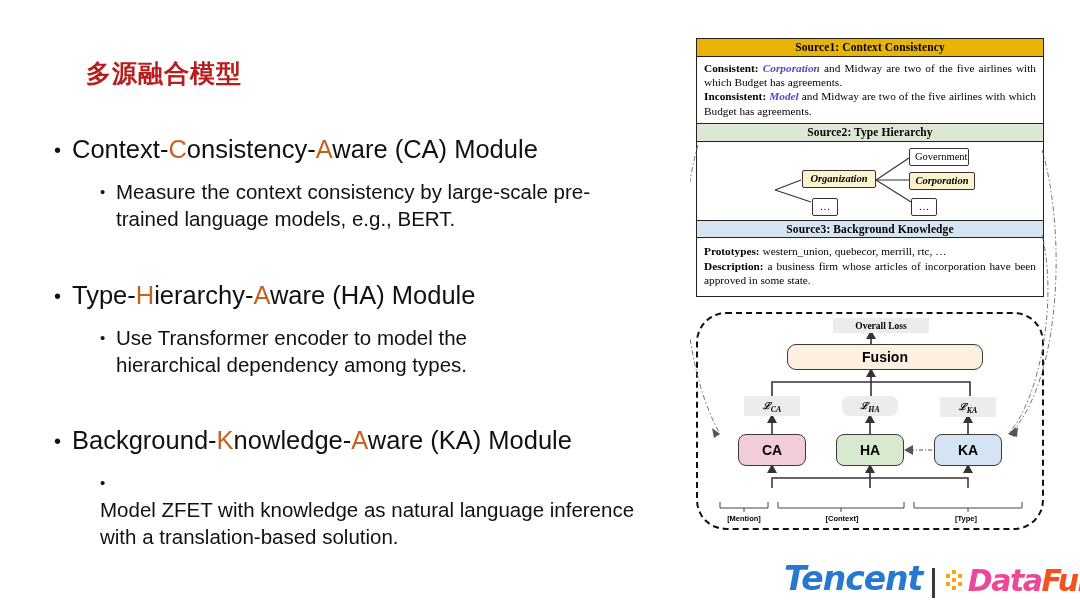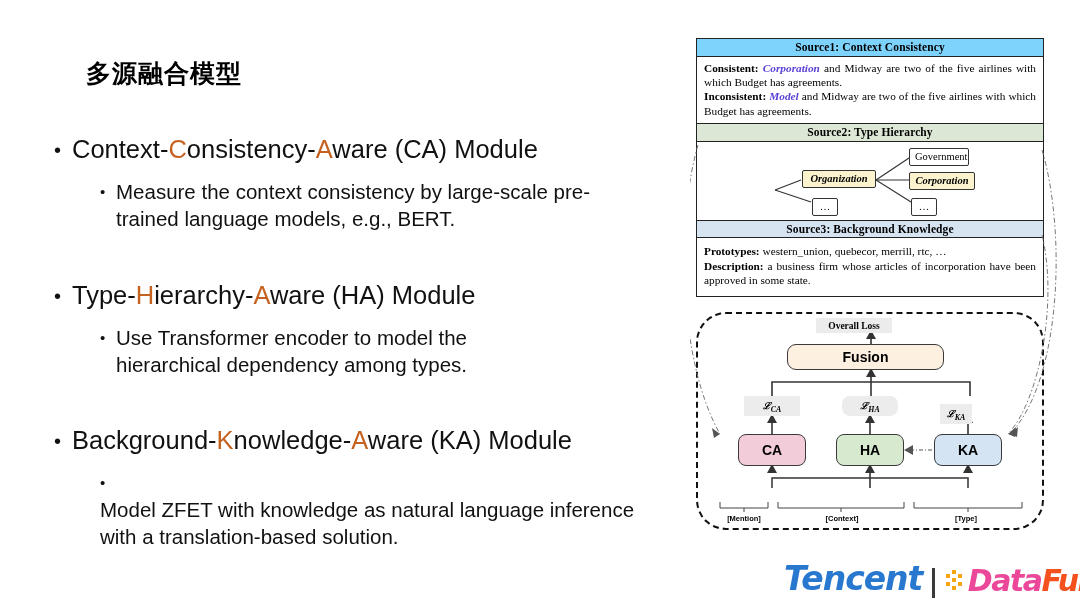--- a/index.html
+++ b/index.html
@@ -20,21 +20,21 @@
   #left-panel {
     position: absolute;
     left: 0; top: 0;
     width: 680px; height: 548px;
   }
   #slide-title {
     position: absolute;
     left: 86px; top: 57px;
     font-size: 25px;
     font-weight: 700;
-    color: #000000;
+    color: #b91c1c;
     letter-spacing: 1px;
     white-space: nowrap;
   }
   .bullet-l1 {
     position: absolute;
     left: 54px;
     font-size: 25.5px;
     color: #111;
     white-space: nowrap;
     line-height: 1.18;
@@ -82,21 +82,21 @@
   .src-header {
     text-align: center;
     font-weight: 700;
     font-size: 11.5px;
     padding: 2px 0 2.5px;
     border-bottom: 1.4px solid #222;
     border-top: 1.4px solid #222;
     letter-spacing: .1px;
     color: #000;
   }
-  #src1-header { background: #7dd3fc; border-top: none; }
+  #src1-header { background: #eab308; border-top: none; }
   #src2-header { background: #dce8d5; }
   #src3-header { background: #d6e3f0; }
   .src-body {
     padding: 4px 7px 5px 7px;
     font-size: 11.3px;
     line-height: 1.28;
     text-align: justify;
     color: #000;
   }
   .src-body b { font-weight: 700; }
@@ -150,29 +150,29 @@
     background: #ececec;
     font-family: "Liberation Serif", serif;
     font-size: 9.5px;
     font-weight: 700;
     text-align: center;
     padding: 2.5px 0;
     box-sizing: border-box;
     white-space: nowrap;
     z-index: 4;
   }
-  #box-overall-loss { left: 120px; top: 6px; width: 76px; }
+  #box-overall-loss { left: 137px; top: 6px; width: 96px; }
   #box-lca { left: 48px;  top: 84px; width: 56px; font-style: italic; }
   #box-lha { left: 146px; top: 84px; width: 56px; font-style: italic; border-radius: 8px; }
-  #box-lka { left: 244px; top: 92px; width: 32px; font-style: italic; }
+  #box-lka { left: 244px; top: 85px; width: 56px; font-style: italic; }
 
   #box-fusion {
     position: absolute;
     left: 91px; top: 32px;
-    width: 157px; height: 26px;
+    width: 196px; height: 26px;
     background: #fdf0e0;
     border: 1.8px solid #3a3a3a;
     border-radius: 9px;
     font-size: 14px;
     font-weight: 700;
     text-align: center;
     line-height: 24px;
     box-sizing: border-box;
     z-index: 4;
     font-family: "Liberation Sans", sans-serif;

